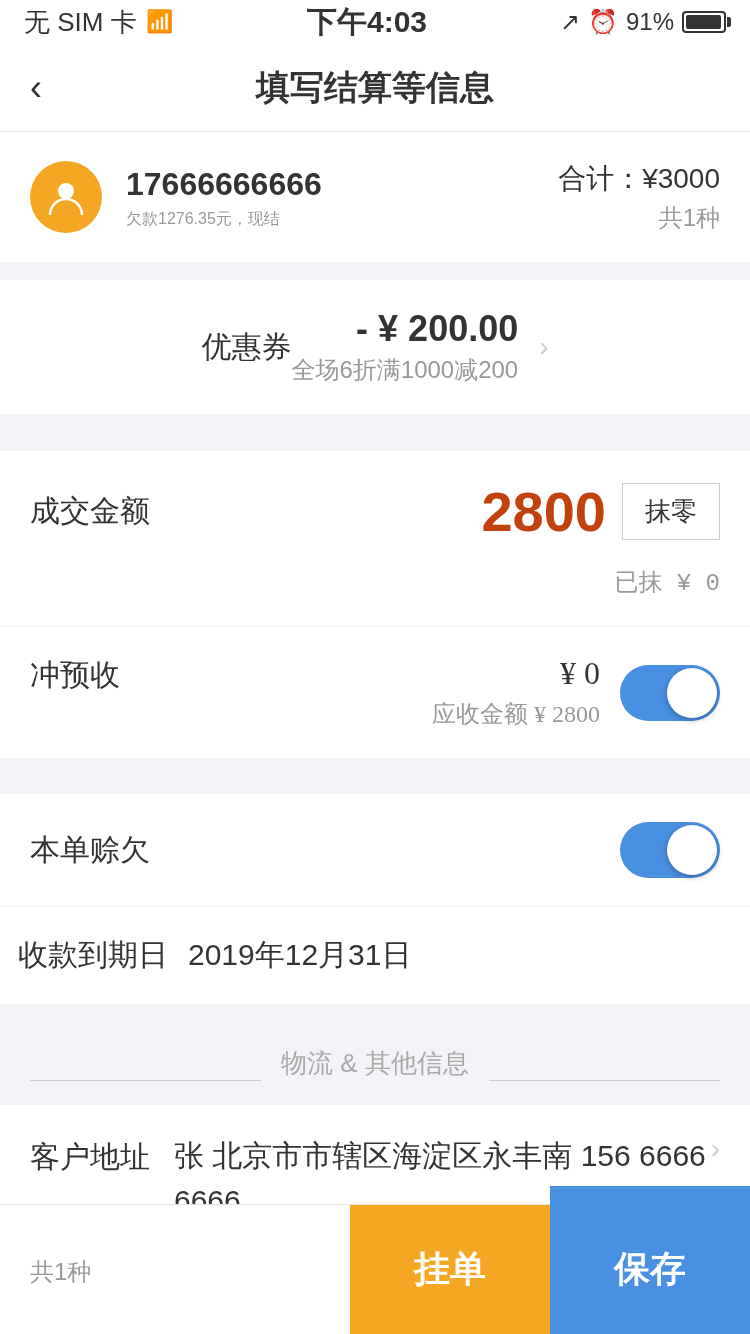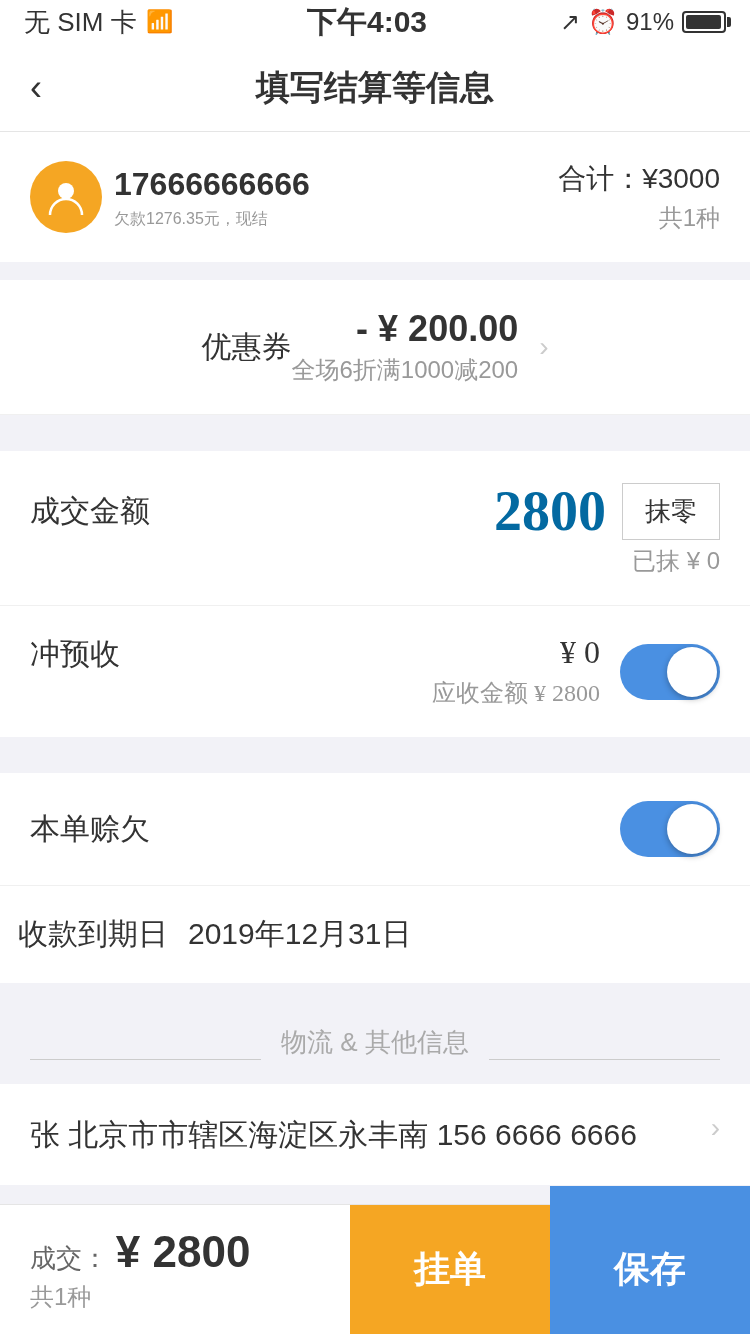--- a/index.html
+++ b/index.html
@@ -89,21 +89,21 @@
       background: #fff;
       padding: 28px 30px;
       display: flex;
       align-items: center;
       justify-content: space-between;
       margin-bottom: 18px;
     }
     .customer-left {
       display: flex;
       align-items: center;
-      gap: 12px;
+      gap: 24px;
       justify-content: center;
     }
     .avatar {
       width: 72px;
       height: 72px;
       border-radius: 50%;
       background: #f5a623;
       display: flex;
       align-items: center;
       justify-content: center;
@@ -195,37 +195,37 @@
       color: #333;
     }
     .deal-right {
       display: flex;
       align-items: center;
       gap: 16px;
     }
     .deal-amount-big {
       font-size: 56px;
       font-weight: 700;
-      color: #0369a1;
-      font-family: Liberation Serif, serif;
+      color: #c2410c;
     }
     .round-zero-btn {
       border: 1px solid #ccc;
       border-radius: 0;
       padding: 10px 22px;
       font-size: 26px;
       color: #333;
       background: #fff;
       cursor: pointer;
     }
     .deal-sub {
       font-size: 24px;
       color: #999;
       text-align: right;
-      margin-top: 2px;
+      margin-top: 22px;
+      font-family: Liberation Mono, monospace;
     }
 
     
     .prepay-section {
       background: #fff;
       padding: 28px 30px;
       border-top: 1px solid #f0f0f0;
       font-family: Liberation Serif, serif;
     }
     .prepay-row {
@@ -514,31 +514,28 @@
 
   <div class="section-divider"></div>
 
   <div class="logistics-header">
     <div class="logistics-line"></div>
     <span class="logistics-title">物流 &amp; 其他信息</span>
     <div class="logistics-line"></div>
   </div>
 
   <div class="address-section">
+    <span class="address-label">客户地址</span>
     <span class="address-value">张 北京市市辖区海淀区永丰南 156 6666 6666</span>
     <span class="chevron-right">›</span>
   </div>
 
   <div class="gray-space"></div>
 
 </div>
 
 <div class="bottom-bar">
   <div class="bottom-summary">
-    <div>
-      <span class="bottom-deal-label">成交：</span>
-      <span class="bottom-deal-amount">¥ 2800</span>
-    </div>
     <div class="bottom-count">共1种</div>
   </div>
   <div class="bottom-btn-hang">挂单</div>
   <div class="bottom-btn-save">保存</div>
 </div>
 
 </body></html>

